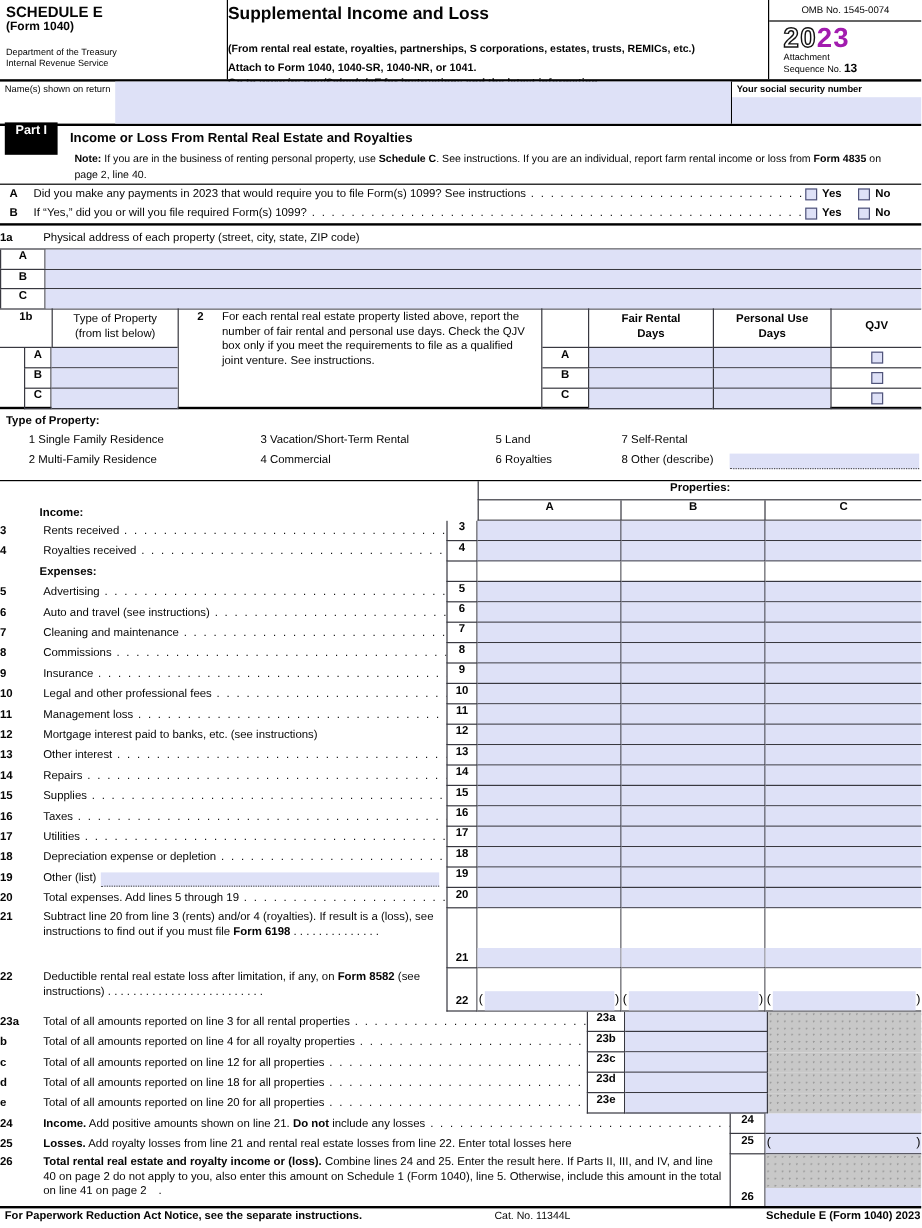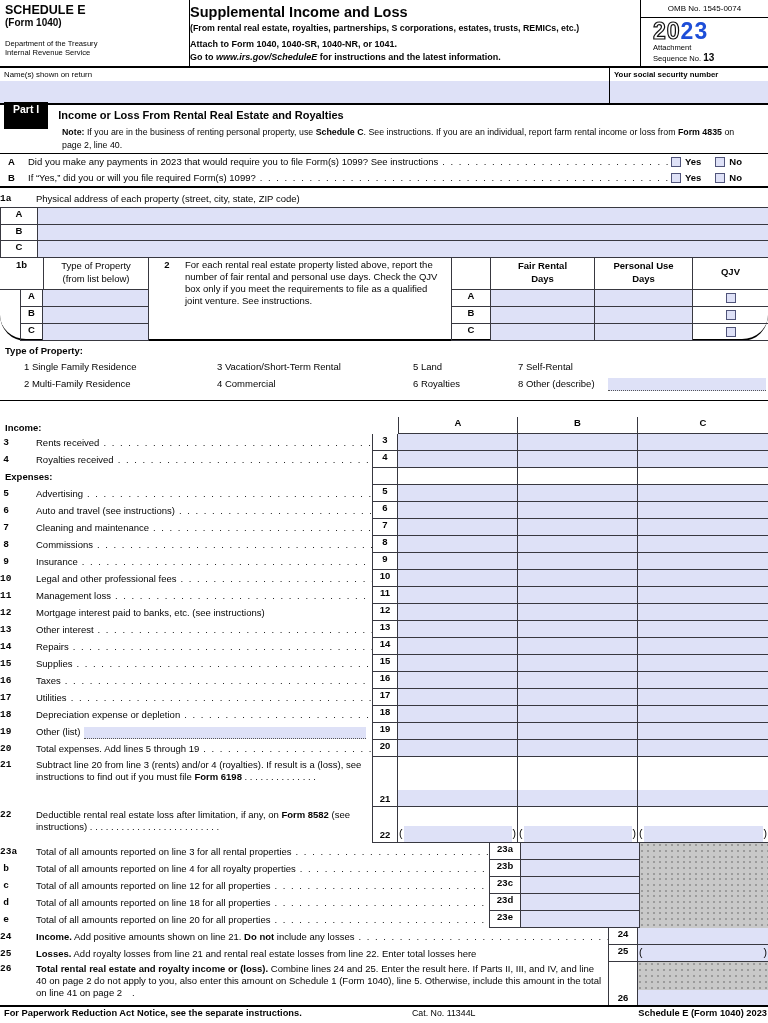--- a/index.html
+++ b/index.html
@@ -14,35 +14,35 @@
   .b { font-weight: bold; }
 
   
   #header { top: 0; height: 68px; border-bottom: 2px solid #000; display: flex; }
   .h-left { width: 190px; border-right: 1.5px solid #000; padding: 3px 5px 0 5px; }
   .sched { font-size: 12.5px; font-weight: bold; line-height: 1.15; }
   .f1040 { font-size: 10px; font-weight: bold; margin-bottom: 9px; }
   .dept { font-size: 7.6px; line-height: 1.2; }
   .h-center { flex: 1; text-align: left; padding-top: 3px; }
   .h-title { font-size: 14.5px; font-weight: bold; }
-  .h-sub { font-size: 8.8px; font-weight: bold; margin-top: 2px; }
+  .h-sub { font-size: 8.8px; font-weight: bold; margin-top: 14px; }
   .h-attach { font-size: 9px; font-weight: bold; margin-top: 5px; }
   .h-goto { font-size: 9px; font-weight: bold; margin-top: 2px; }
   .lnk { font-style: italic; }
   .h-right { width: 128px; border-left: 1.5px solid #000; display: flex; flex-direction: column; }
   .omb { font-size: 8px; text-align: center; padding: 4px 0 3px 0; border-bottom: 1.5px solid #000; }
   .year { font-size: 23px; line-height: 1.05; padding: 1px 0 0 12px; letter-spacing: 1px; }
   .y-out { color: #fff; -webkit-text-stroke: 1.2px #111; font-weight: bold; }
-  .y-sol { font-weight: bold; color: #1d4ed8; }
+  .y-sol { font-weight: bold; color: #a21caf; }
   .attach-seq { font-size: 7.6px; line-height: 1.2; padding-left: 12px; }
   .attach-seq .no { font-weight: bold; font-size: 10px; }
 
   
   #namerow { top: 68px; height: 37px; border-bottom: 2px solid #000; display: flex; }
-  .nr-left { flex: 1; border-right: 1px solid #000; display: flex; flex-direction: column; }
+  .nr-left { flex: 1; border-right: 1px solid #000; display: flex; }
   .nr-right { width: 158px; display: flex; flex-direction: column; }
   .nr-lab { font-size: 7.8px; padding: 2px 4px 1px 4px; }
   .nr-fld { flex: 1; background: #dee1f7; }
 
   
   #part1head { top: 105px; height: 21px; display: flex; align-items: center; }
   .badge { background: #000; color: #fff; font-weight: bold; font-size: 10.5px; padding: 1px 9px 12px 9px; margin-left: 4px; }
   .p1title { font-weight: bold; font-size: 11px; margin-left: 10px; }
   #note { top: 126px; height: 27px; padding: 0 18px 0 62px; font-size: 8.8px; line-height: 1.45; }
 
@@ -51,29 +51,29 @@
         display: flex; flex-direction: column; justify-content: space-evenly; }
   .qrow { display: flex; align-items: center; height: 16px; padding: 0 26px 0 8px; }
   .qnum { font-weight: bold; width: 20px; flex: none; }
   .leader { flex: 1; overflow: hidden; white-space: nowrap; padding: 0 4px; letter-spacing: 1.5px; }
   .cb { width: 10px; height: 10px; background: #dee1f7; border: 1px solid #50547a; flex: none; display: inline-block; }
   .cbl { font-weight: bold; margin: 0 14px 0 4px; flex: none; }
   .cbl:last-child { margin-right: 0; }
 
   
   #line1a { top: 190px; height: 17px; display: flex; align-items: center; }
-  .ln { width: 36px; text-align: right; padding-right: 27px; font-weight: bold; flex: none; font-family: Liberation Mono, monospace; }
+  .ln { width: 36px; text-align: left; padding-right: 27px; font-weight: bold; flex: none; }
   #addr { top: 207px; border-top: 1px solid #383840; }
   .arow { display: flex; height: 16.6px; border-bottom: 1px solid #383840; }
   .alet { width: 38px; border-left: 1px solid #383840; border-right: 1px solid #383840;
           text-align: center; font-weight: bold; }
   .afld { flex: 1; background: #dee1f7; }
 
   
-  #table1b { top: 257px; height: 84px; border-bottom: 2px solid #000; border-radius: 26px; }
+  #table1b { top: 257px; height: 84px; border-bottom: 2px solid #000; }
   #table1b > div { position: absolute; }
   .t1b-1b { left: 0; top: 0; width: 43px; height: 33px; border-bottom: 1px solid #383840; padding: 2px 0 0 16px; font-weight: bold; }
   .t1b-th { left: 43px; top: 0; width: 105px; height: 33px; border-left: 1px solid #383840; border-bottom: 1px solid #383840;
             text-align: center; padding-top: 3px; line-height: 1.35; }
   .t1b-instr { left: 148px; top: 0; width: 304px; height: 84px; border-left: 1px solid #383840; border-right: 1px solid #383840;
                display: flex; padding: 2px 4px 0 0; }
   .n2 { width: 36px; text-align: center; font-weight: bold; flex: none; }
   .t1b-instr .itxt { flex: 1; }
   .t1b-h { top: 0; height: 33px; border-bottom: 1px solid #383840; text-align: center; font-weight: bold; padding-top: 3px; line-height: 1.35; }
   .c-let { left: 452px; width: 38px; }
@@ -98,21 +98,21 @@
               background: #dee1f7; border-bottom: 1px dotted #555; }
 
   
   #maintable { top: 400px; height: 605px; border-top: 1.5px solid #000; display: flex; flex-direction: column; }
   .mt-row { display: flex; flex: none; }
   .h16 { height: 16px; } .h17 { height: 17px; }
   .sp398 { width: 398px; flex: none; }
   .propbox { flex: 1; border-left: 1px solid #383840; border-bottom: 1px solid #383840;
              text-align: center; font-weight: bold; }
   .tlabel { width: 372px; display: flex; align-items: center; flex: none; }
-  .seclab { padding-left: 5px; font-weight: bold; align-self: flex-end; }
+  .seclab { padding-left: 5px; font-weight: bold; align-self: flex-end; margin-left: 28px; }
   .ltxt { white-space: nowrap; flex: none; }
   .tnum { width: 26px; flex: none; border-left: 1px solid #383840; border-right: 1px solid #383840;
           border-bottom: 1px solid #383840; font-weight: bold; text-align: center; }
   .hcell { font-weight: bold; text-align: center; border-bottom: 1px solid #383840; border-right: 1px solid #383840; }
   .hcell.first { border-left: 1px solid #383840; }
   .wA, .wB { width: 120px; flex: none; }
   .wC { flex: 1; border-right: none !important; }
   .tcell { background: #dee1f7; border-bottom: 1px solid #383840; border-right: 1px solid #383840; }
   .wcell { background: #fff; border-bottom: 1px solid #383840; border-right: 1px solid #383840; }
   .fld19 { flex: 1; height: 12px; background: #dee1f7; border-bottom: 1px dotted #555; margin: 0 6px 1px 4px; align-self: flex-end; }
@@ -290,20 +290,21 @@
     <span class="tp-r2 tp-c2">4 Commercial</span>
     <span class="tp-r2 tp-c3">6 Royalties</span>
     <span class="tp-r2 tp-c4">8 Other (describe)</span>
     <div class="tp-other"></div>
   </div>
 
   <div class="abs" id="maintable">
 
     <div class="mt-row h16">
       <div class="sp398"></div>
+      <div class="propbox">Properties:</div>
     </div>
     <div class="mt-row h17">
       <div class="tlabel">
           <span class="seclab">Income:</span>
         </div>
       <div class="sp398" style="width:26px"></div>
       <div class="hcell wA first">A</div>
       <div class="hcell wB">B</div>
       <div class="hcell wC">C</div>
     </div>

